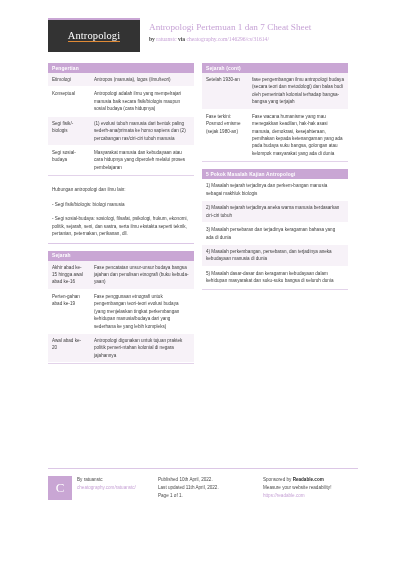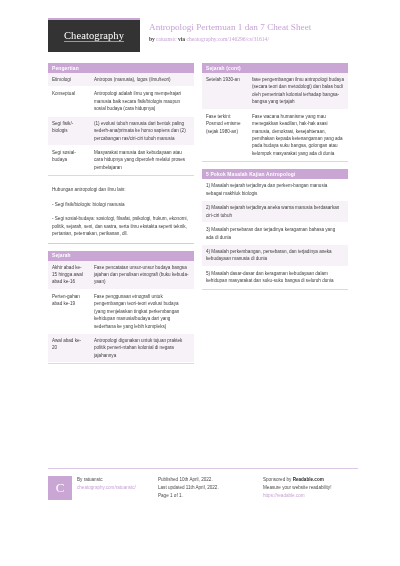--- a/index.html
+++ b/index.html
@@ -79,21 +79,21 @@
   .fline.lnk{color:#c7a3d6;}
   .fline.b b{font-weight:bold;color:#2f2f2f;}
 </style>
 </head>
 <body>
 
 <div class="page">
 
   <div class="masthead">
     <div class="logo-box">
-      <span class="logo-text">Cheatography</span>
+      <span class="logo-text">Antropologi</span>
     </div>
     <div class="title-wrap">
       <div class="sheet-title">Antropologi Pertemuan 1 dan 7 Cheat Sheet</div>
       <div class="byline">
         <b>by</b>
         <span class="lnk">ratuanstc</span>
         <b>via</b>
         <span class="lnk">cheatography.com/146296/cs/31614/</span>
       </div>
     </div>

